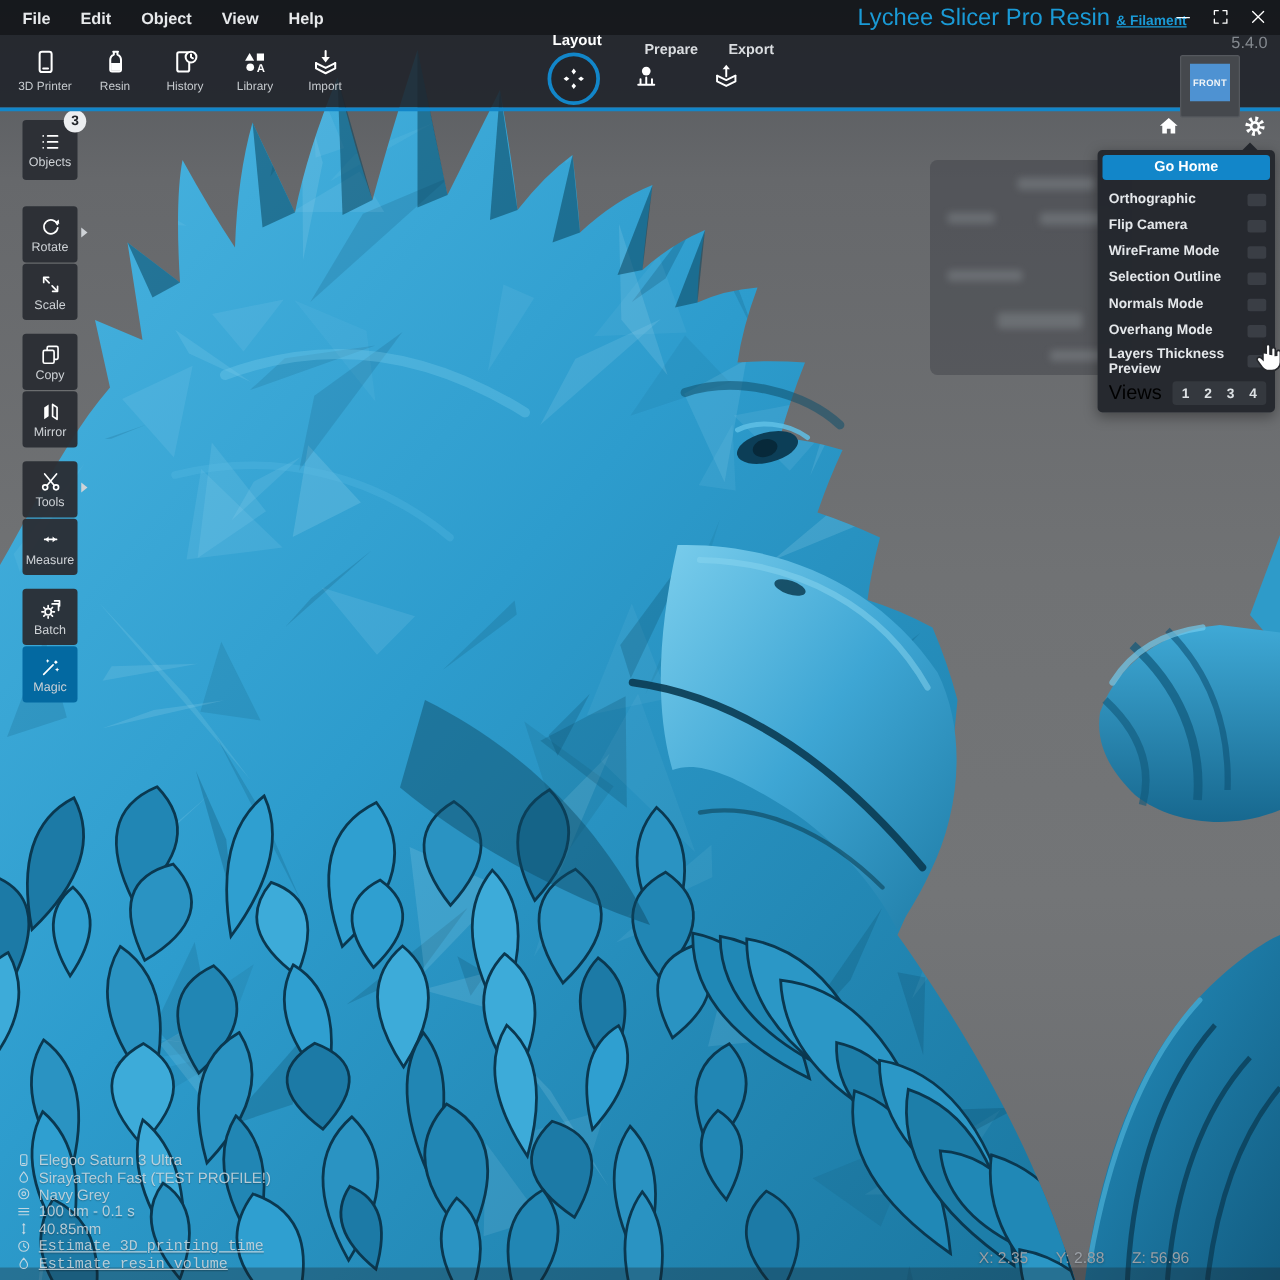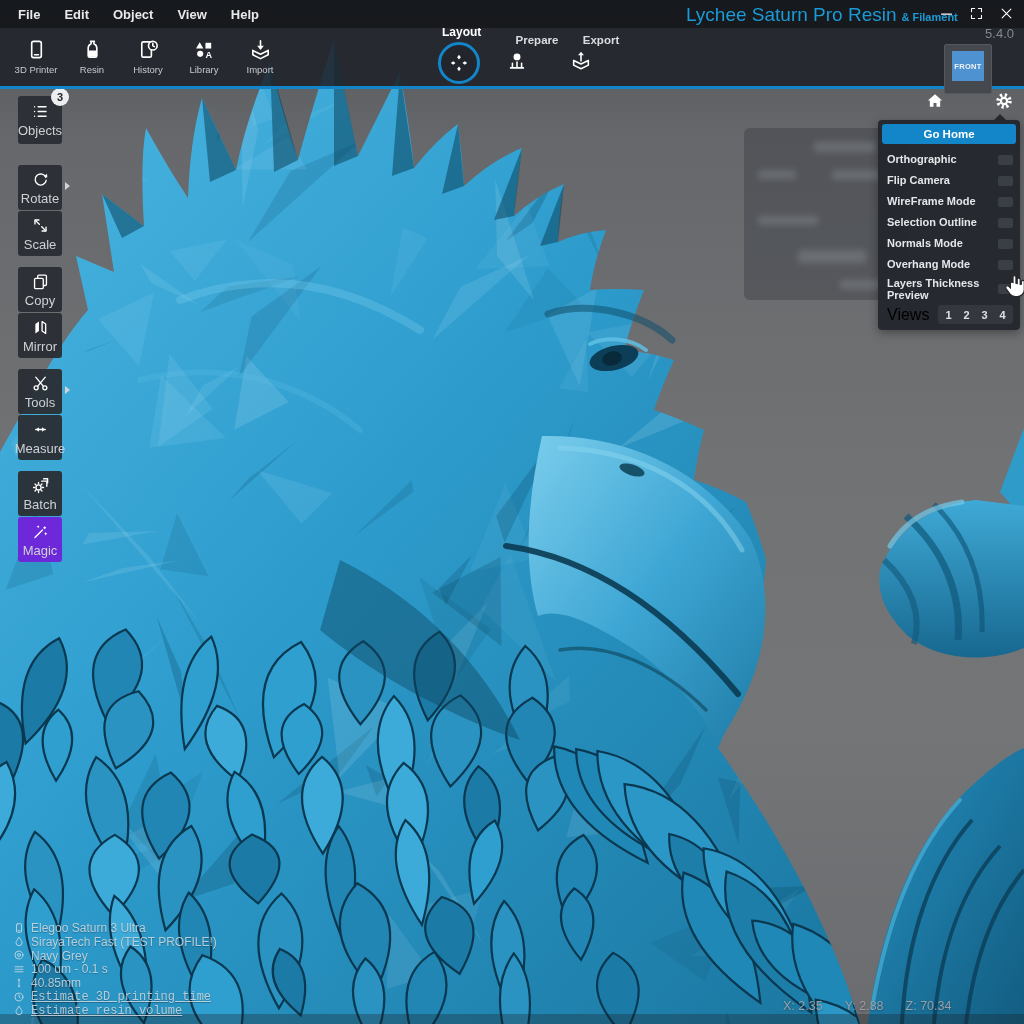--- a/index.html
+++ b/index.html
@@ -26,21 +26,21 @@
   .tab-layout-label{position:absolute;left:14px;top:25px;font-size:12px;font-weight:700;color:#fff;}
   .tab-layout-circle{position:absolute;left:10px;top:42px;width:36px;height:36px;border-radius:50%;border:3px solid #1286c9;background:#22252b;display:flex;align-items:center;justify-content:center;}
   .tab-layout-circle svg{width:20px;height:20px;}
   .tab-sec{position:absolute;top:34px;display:flex;flex-direction:column;align-items:center;gap:4px;}
   .tab-sec .tlabel{font-size:11.5px;font-weight:600;color:#dadde0;padding-left:40px;}
   .tab-sec svg{width:22px;height:22px;}
   .tab-prepare{left:66px;width:46px;}
   .tab-export{left:132px;width:42px;}
   
   .app-title{position:absolute;left:686px;top:4px;z-index:31;color:#1a9ad6;font-size:19px;white-space:nowrap;}
-  .app-title .suffix{font-size:11px;font-weight:700;margin-left:5px;}
+  .app-title .suffix{font-size:11px;font-weight:700;margin-left:5px;text-decoration:underline;}
   .win-controls{position:absolute;right:10px;top:6px;z-index:32;display:flex;gap:15px;}
   .win-controls svg{width:15px;height:15px;}
   .app-version{position:absolute;right:10px;top:26px;z-index:31;font-size:13px;color:#83888e;}
   
   .cube-plate{position:absolute;left:944px;top:44px;width:46px;height:48px;background:#45484d;border:1px solid #55585e;border-radius:2px;z-index:27;display:flex;align-items:flex-start;justify-content:center;}
   .cube-face{margin-top:6px;width:32px;height:30px;background:#4e92d2;display:flex;align-items:center;justify-content:center;font-size:7.5px;font-weight:700;color:#f0f4f7;letter-spacing:.3px;}
   .home-btn{position:absolute;left:925px;top:91px;width:20px;height:20px;z-index:27;}
   .gear-btn{position:absolute;left:994px;top:91px;width:20px;height:20px;z-index:27;}
   
   .ghost-panel{position:absolute;left:744px;top:128px;width:162px;height:172px;background:rgba(62,65,72,.48);border-radius:6px;z-index:5;}
@@ -54,23 +54,23 @@
   .cam-row.tall{height:28px;}
   .toggle{width:15px;height:10px;background:#3a3e45;border-radius:2px;flex:none;}
   .views-row{display:flex;align-items:center;height:23px;padding:0 3px 0 5px;}
   .views-boxes{margin-left:auto;display:flex;gap:3px;background:#34383e;border-radius:3px;padding:2px 3px;}
   .vbox{width:15px;height:15px;display:flex;align-items:center;justify-content:center;font-size:11px;font-weight:600;color:#dde1e4;}
   
   .sidebar{position:absolute;left:18px;top:96px;width:46px;z-index:15;}
   .sgroup{margin-bottom:11px;display:flex;flex-direction:column;gap:1px;}
   .sbtn{position:relative;width:44px;height:45px;background:rgba(43,46,52,.96);border-radius:3px;display:flex;flex-direction:column;align-items:center;justify-content:center;gap:2px;}
   .sbtn svg{width:19px;height:19px;}
-  .slabel{font-size:13px;color:#ced2d6;white-space:nowrap;}
+  .slabel{font-size:10px;color:#ced2d6;white-space:nowrap;}
   .sbtn.active{background:#1286c9;}
-  .sbtn.magic{background:#6d28d9;}
+  .sbtn.magic{background:#0369a1;}
   .sbtn .chev{position:absolute;right:-8px;top:17px;width:0;height:0;border-top:4px solid transparent;border-bottom:4px solid transparent;border-left:5px solid #cfd3d7;}
   .objects-btn{margin-bottom:21px;height:48px;}
   .badge{position:absolute;right:-7px;top:-8px;width:18px;height:18px;border-radius:50%;background:#eceef0;color:#23262b;font-size:11px;font-weight:700;display:flex;align-items:center;justify-content:center;}
   
   .status-panel{position:absolute;left:13px;top:921px;z-index:12;}
   .status-line{display:flex;align-items:center;gap:6px;height:13.8px;font-size:12px;color:rgba(216,222,227,.82);text-shadow:0 1px 1px rgba(0,0,0,.25);}
   .status-line svg{width:12px;height:12px;flex:none;}
   .status-line.link{text-decoration:underline;font-family:Liberation Mono, monospace;}
   .coords{position:absolute;left:783px;top:999px;display:flex;gap:22px;font-size:12.5px;color:#9a9fa5;z-index:12;text-shadow:0 1px 2px rgba(0,0,0,.3);}
   .bottom-strip{position:absolute;left:0;bottom:0;width:1024px;height:10px;background:rgba(25,27,30,.3);z-index:11;}
@@ -333,21 +333,21 @@
 
 <div class="menubar">
   <span class="menu-item">File</span>
   <span class="menu-item">Edit</span>
   <span class="menu-item">Object</span>
   <span class="menu-item">View</span>
   <span class="menu-item">Help</span>
 </div>
 
 <div class="app-title">
-  <span>Lychee Saturn Pro Resin</span><span class="suffix">&amp; Filament</span>
+  <span>Lychee Slicer Pro Resin</span><span class="suffix">&amp; Filament</span>
 </div>
 <div class="win-controls">
   <svg viewBox="0 0 24 24">
       <path class="ic" stroke-width="2.4" d="M4 13h16"></path>
     </svg>
   <svg viewBox="0 0 24 24">
       <path class="ic" stroke-width="2.4" d="M4 9V4h5M15 4h5v5M20 15v5h-5M9 20H4v-5"></path>
     </svg>
   <svg viewBox="0 0 24 24">
       <path class="ic" stroke-width="2.6" d="M5 5l14 14M19 5L5 19"></path>
@@ -609,19 +609,19 @@
     <svg viewBox="0 0 24 24">
         <path class="sic" d="M12 3c3.5 4.2 6 7.4 6 10.4A6 6 0 0 1 6 13.4C6 10.4 8.5 7.2 12 3z"></path>
       </svg>
     <span>Estimate resin volume</span>
   </div>
 </div>
 
 <div class="coords">
   <span>X: 2.35</span>
   <span>Y: 2.88</span>
-  <span>Z: 70.34</span>
+  <span>Z: 56.96</span>
 </div>
 <div class="bottom-strip"></div>
 
 <svg class="cursor" viewBox="0 0 24 28">
   <path d="M9.3 2.2c.8 0 1.5.7 1.5 1.5v7l1.2.2V6.2c0-.7.6-1.3 1.3-1.3s1.3.6 1.3 1.3v5.4l1.1.2V8.4c0-.7.6-1.3 1.3-1.3s1.3.6 1.3 1.3v4.2l1-.1v-2.2c0-.7.6-1.3 1.3-1.3s1.3.6 1.3 1.3v7c0 3.2-2.6 5.9-5.9 5.9h-2.1c-1.9 0-3.6-.9-4.7-2.4l-3.3-4.5c-.5-.7-.4-1.7.3-2.2.6-.5 1.5-.4 2.1.1l1.4 1.3V3.7c0-.8.7-1.5 1.6-1.5z" fill="#fff" stroke="#26282c" stroke-width="1.1"></path>
 </svg>
 
 </body></html>

